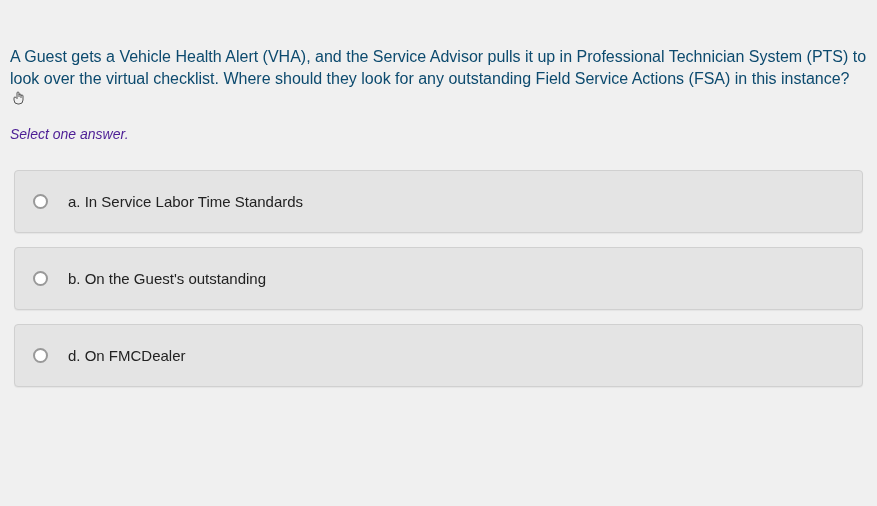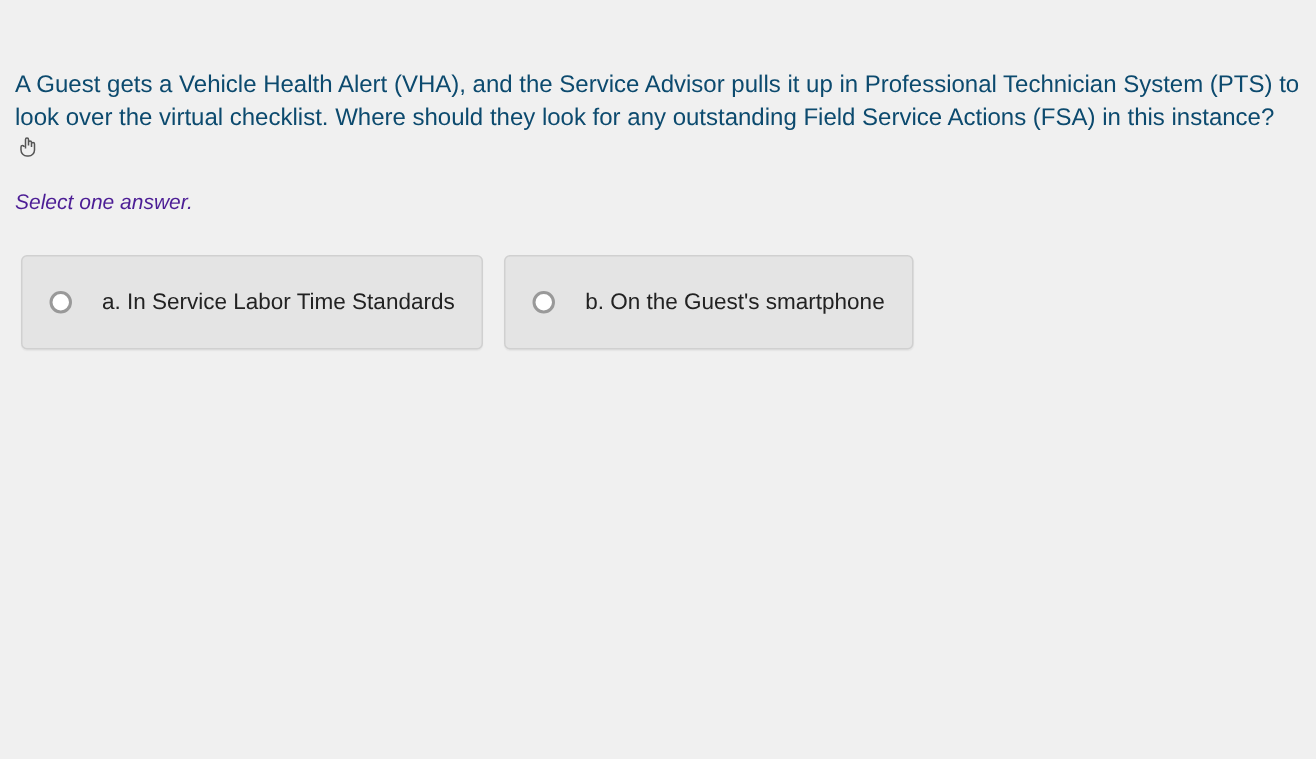--- a/index.html
+++ b/index.html
@@ -23,21 +23,21 @@
       margin-top: 40px;
     }
     .instruction {
       font-size: 14px;
       font-style: italic;
       color: #4c1d95;
       margin-bottom: 28px;
     }
     .options {
       display: flex;
-      flex-direction: row;
+      flex-direction: column;
       gap: 14px;
       padding: 0 4px;
     }
     .option {
       background: #e4e4e4;
       border: 1px solid #d0d0d0;
       border-radius: 4px;
       padding: 22px 18px;
       display: flex;
       align-items: center;
@@ -79,18 +79,22 @@
 
 <div class="options">
 
   <label class="option">
     <span class="radio"></span>
     <span class="option-label">a. In Service Labor Time Standards</span>
   </label>
 
   <label class="option">
     <span class="radio"></span>
-    <span class="option-label">b. On the Guest's smartphone</span>
+    <span class="option-label">b. On the Guest's outstanding</span>
   </label>
 
 
+  <label class="option">
+    <span class="radio"></span>
+    <span class="option-label">d. On FMCDealer</span>
+  </label>
 
 </div>
 
 </body></html>

